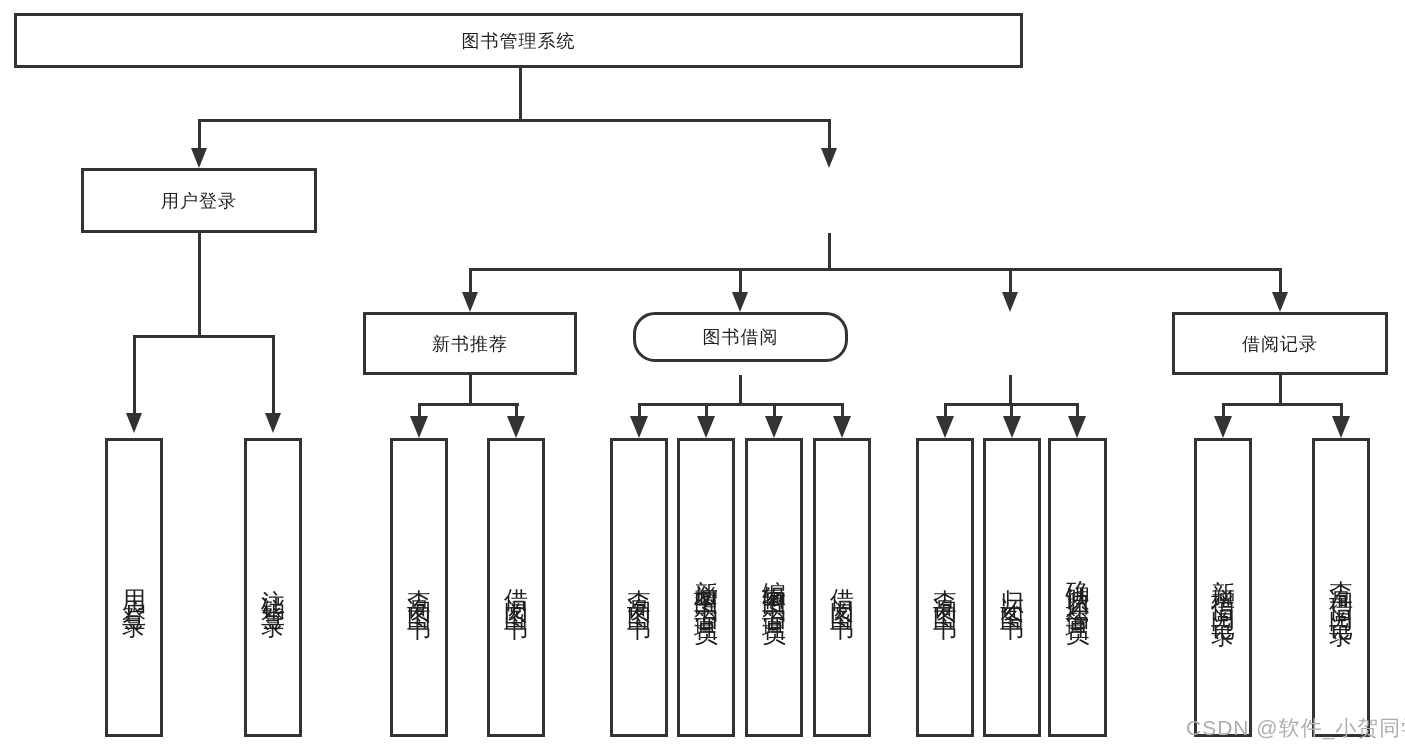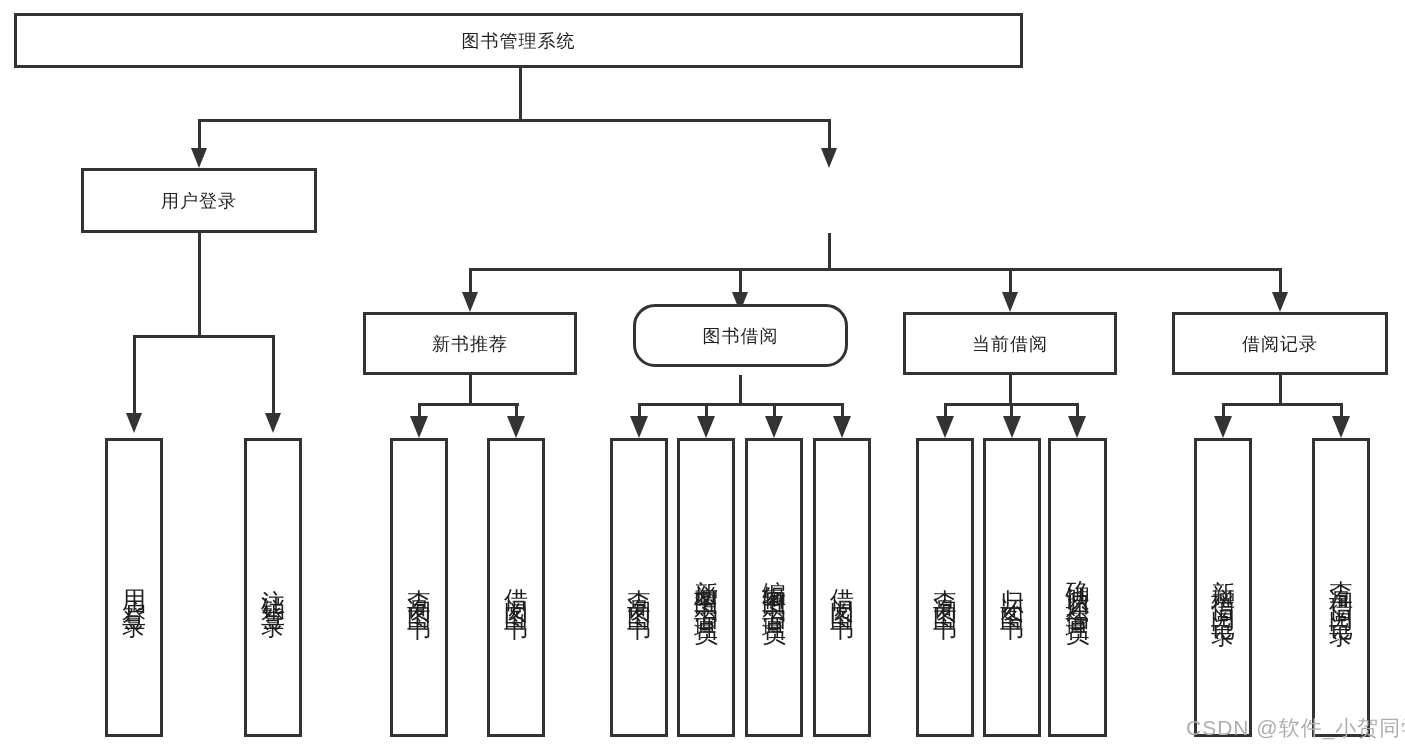--- a/index.html
+++ b/index.html
@@ -98,25 +98,22 @@
   <div class="vline" style="left:1009px;top:268px;height:26px;"></div>
   <div class="vline" style="left:1279px;top:268px;height:26px;"></div>
   <div class="arrow" style="left:462px;top:292px;"></div>
   <div class="arrow" style="left:732px;top:292px;"></div>
   <div class="arrow" style="left:1002px;top:292px;"></div>
   <div class="arrow" style="left:1272px;top:292px;"></div>
 
   <div class="box" style="left:363px;top:312px;width:214px;height:63px;">
     <span class="hlabel">新书推荐</span>
   </div>
-  <div class="box" style="left:633px;top:304px;width:215px;height:63px;border-radius:22px;">
+  <div class="box" style="left:633px;top:312px;width:215px;height:50px;border-radius:22px;">
     <span class="hlabel">图书借阅</span>
-  </div>
-  <div class="box" style="left:903px;top:312px;width:214px;height:63px;">
-    <span class="hlabel">当前借阅</span>
   </div>
   <div class="box" style="left:1172px;top:312px;width:216px;height:63px;">
     <span class="hlabel">借阅记录</span>
   </div>
 
   <div class="vline" style="left:469px;top:375px;height:31px;"></div>
   <div class="hline" style="left:418px;top:403px;width:101px;"></div>
   <div class="vline" style="left:418px;top:403px;height:15px;"></div>
   <div class="vline" style="left:515px;top:403px;height:15px;"></div>
   <div class="arrow big" style="left:410px;top:416px;"></div>

